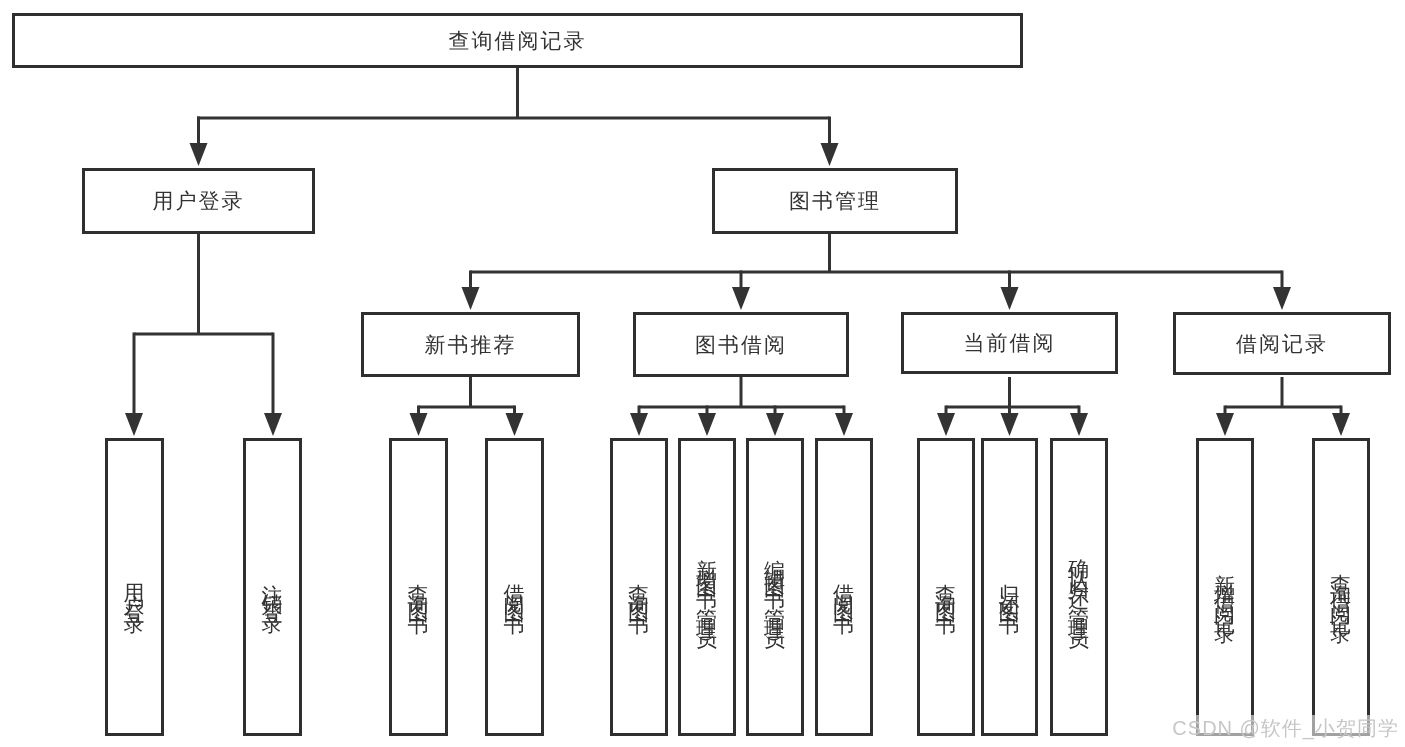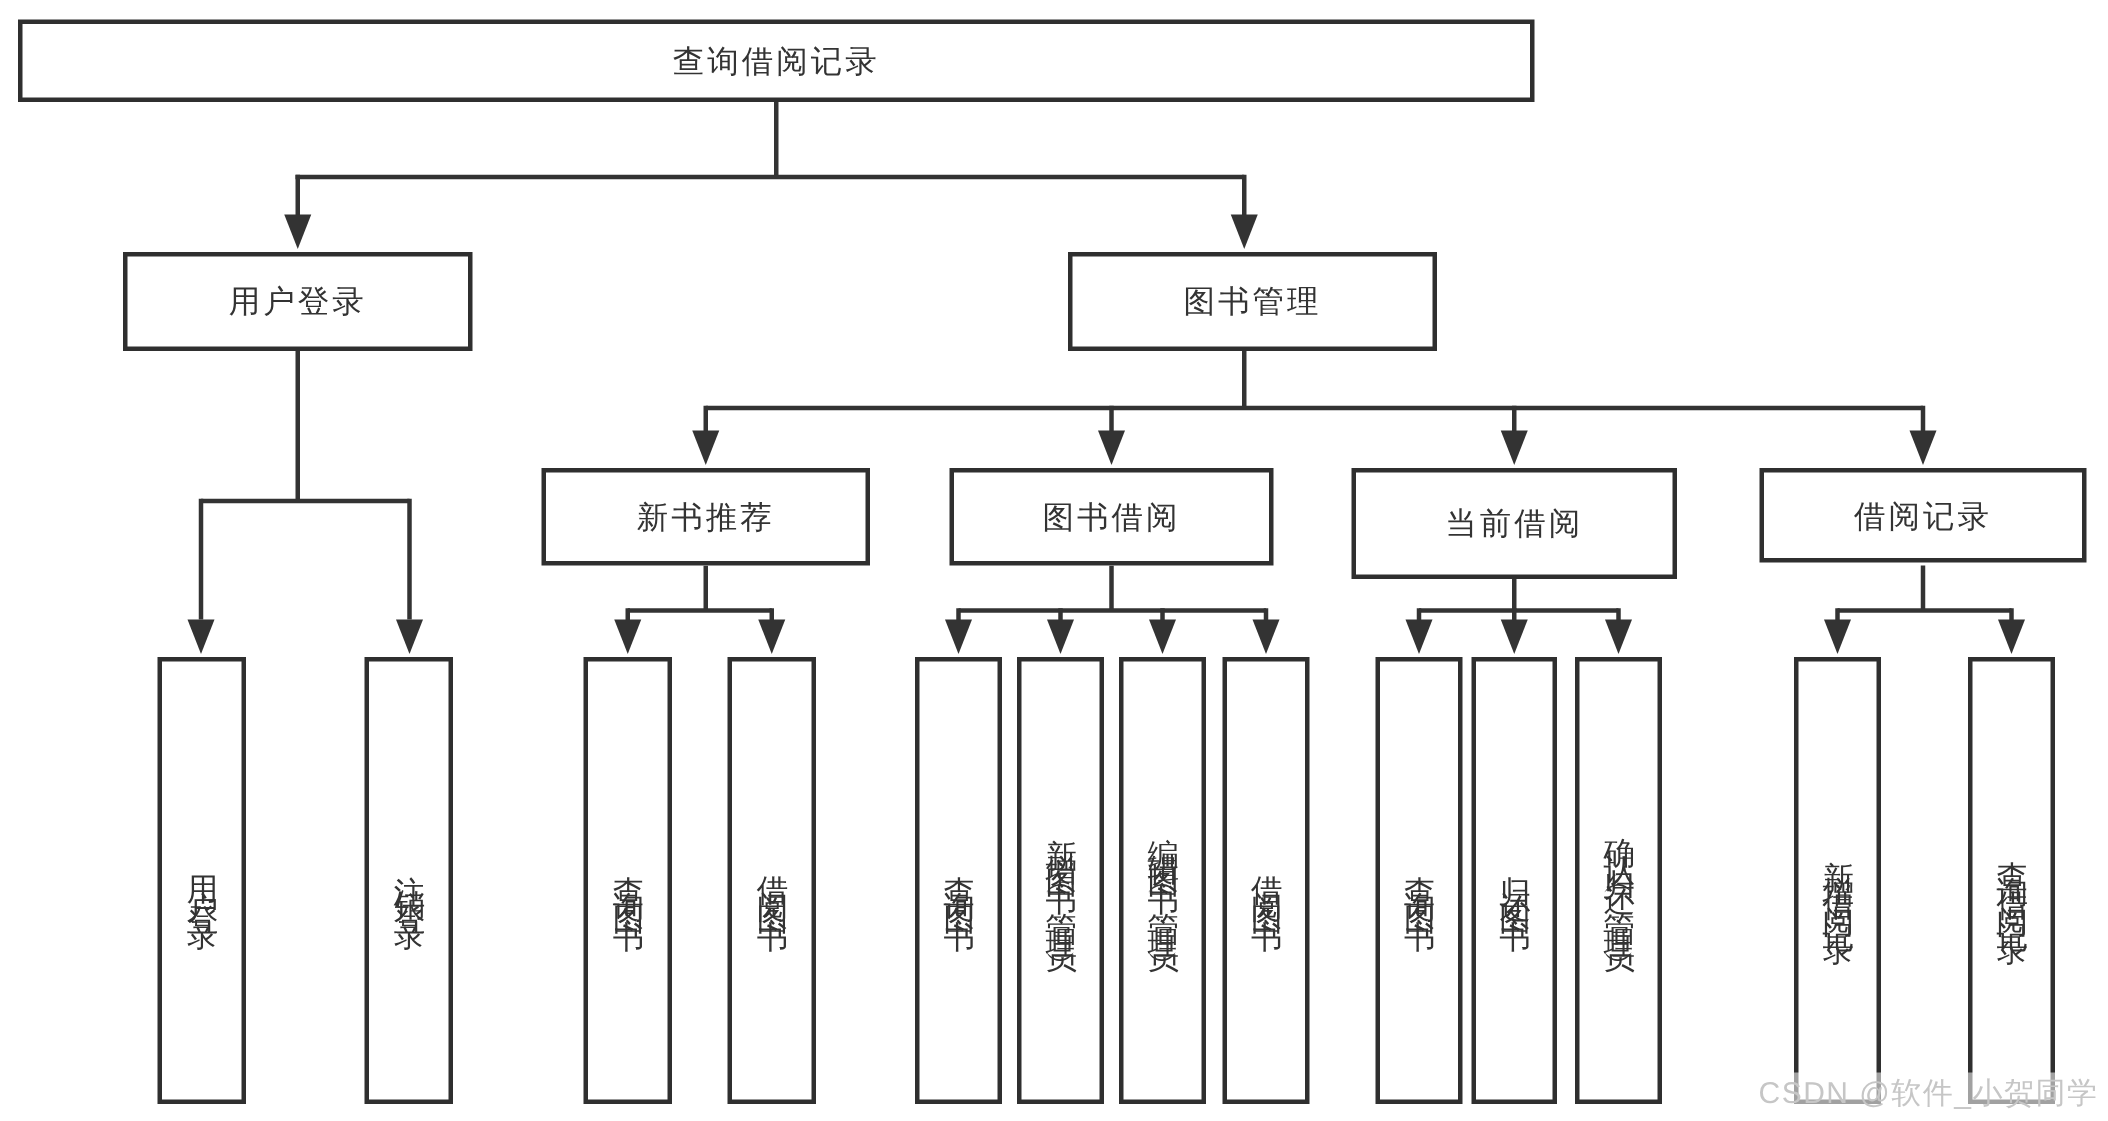--- a/index.html
+++ b/index.html
@@ -141,21 +141,21 @@
     </g>
   </svg>
 
   <div class="hbox" style="left:12px; top:13px; width:1011px; height:55px;">查询借阅记录</div>
 
   <div class="hbox" style="left:82px; top:168px; width:233px; height:66px;">用户登录</div>
   <div class="hbox" style="left:712px; top:168px; width:246px; height:66px;">图书管理</div>
 
   <div class="hbox" style="left:361px; top:312px; width:219px; height:65px;">新书推荐</div>
   <div class="hbox" style="left:633px; top:312px; width:216px; height:65px;">图书借阅</div>
-  <div class="hbox" style="left:901px; top:312px; width:217px; height:74px;">当前借阅</div>
+  <div class="hbox" style="left:901px; top:312px; width:217px; height:62px;">当前借阅</div>
   <div class="hbox" style="left:1173px; top:312px; width:218px; height:63px;">借阅记录</div>
 
   <div class="vbox" style="left:105px; width:59px;">用户登录</div>
   <div class="vbox" style="left:243px; width:59px;">注销登录</div>
 
   <div class="vbox" style="left:389px; width:59px;">查询图书</div>
   <div class="vbox" style="left:485px; width:59px;">借阅图书</div>
 
   <div class="vbox" style="left:610px; width:58px;">查询图书</div>
   <div class="vbox" style="left:678px; width:58px;">新增图书（管理员）</div>

